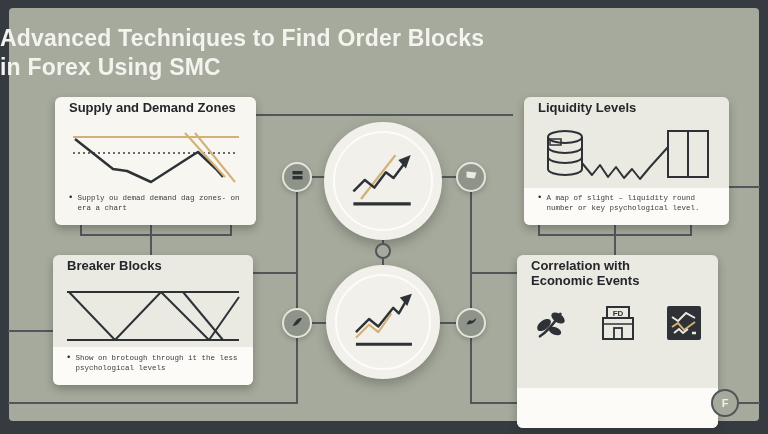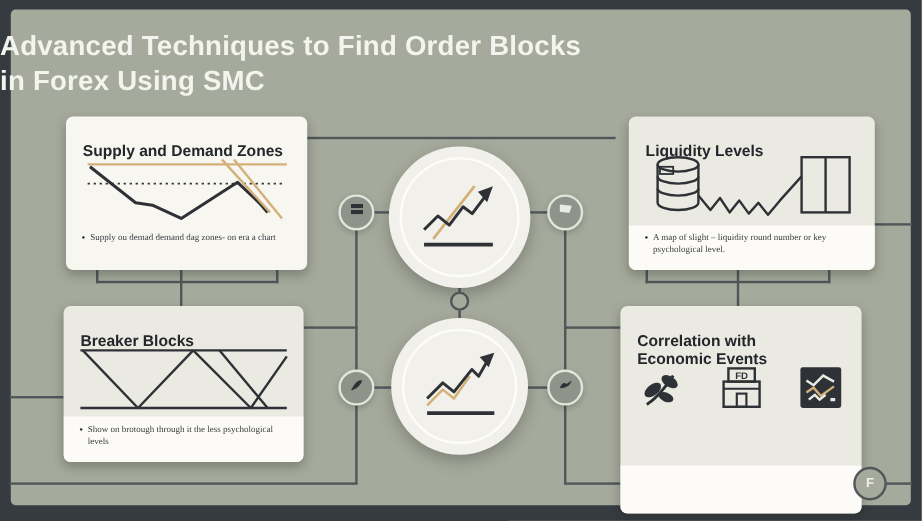--- a/index.html
+++ b/index.html
@@ -12,44 +12,44 @@
     background:#a6aa9c;border-radius:4px;z-index:0}
   .title{position:absolute;top:24px;left:0;width:100%;
     color:#f3f4ee;font-weight:bold;font-size:23px;line-height:1.24;
     letter-spacing:.2px;z-index:2}
   
   .ln{position:absolute;background:#51565a;z-index:1}
   
   .card{position:absolute;background:#eae9e2;border-radius:6px;
     box-shadow:0 4px 9px rgba(35,40,35,.32);z-index:2;overflow:hidden}
   .card.light{background:#f7f6f0}
-  .card h2{margin:22px 14px 2px;font-size:13px;color:#23262a;line-height:1.15}
+  .card h2{margin:4px 14px 2px;font-size:13px;color:#23262a;line-height:1.15}
   .strip{position:absolute;left:0;right:0;bottom:0;background:#fcfbf7}
   .bullet{position:absolute;left:13px;right:8px;font-size:7.5px;color:#3a3d41;
-    line-height:1.35;display:flex;gap:4px;font-family:Liberation Serif, serif}
+    line-height:1.35;display:flex;gap:4px;font-family:Liberation Mono, monospace}
   .bullet::before{content:"•";font-size:9px;line-height:1.15;color:#23262a}
   .chart-wrap{position:absolute;left:12px}
   
   .circle{position:absolute;background:#f2f0ea;border-radius:50%;
     box-shadow:0 5px 12px rgba(35,40,35,.3);z-index:2;
     display:flex;align-items:center;justify-content:center}
   .circle::after{content:"";position:absolute;inset:9px;
     border:2px solid #fdfdf8;border-radius:50%}
   .mini{position:absolute;width:30px;height:30px;border-radius:50%;
     background:#8e948a;border:2px solid #e3e4dc;box-sizing:border-box;z-index:2;
     display:flex;align-items:center;justify-content:center;
     box-shadow:0 2px 5px rgba(35,40,35,.25)}
   .ring{position:absolute;width:16px;height:16px;border:2px solid #51565a;
     border-radius:50%;background:#a6aa9c;box-sizing:border-box;z-index:2}
   .badge{position:absolute;width:28px;height:28px;border:2px solid #51565a;
     border-radius:50%;background:#a6aa9c;box-sizing:border-box;z-index:3;
     display:flex;align-items:center;justify-content:center;
     font-size:11px;font-weight:bold;color:#eff0e9}
   .icon-row{position:absolute;left:16px;right:16px;top:50px;height:40px;
-    display:flex;justify-content:space-between;align-items:flex-start}
+    display:flex;justify-content:space-between;align-items:flex-end}
 </style>
 </head>
 <body>
 
 <div class="canvas"></div>
 
 <div class="title">
   <div>Advanced Techniques to Find Order Blocks</div>
   <div>in Forex Using SMC</div>
 </div>

